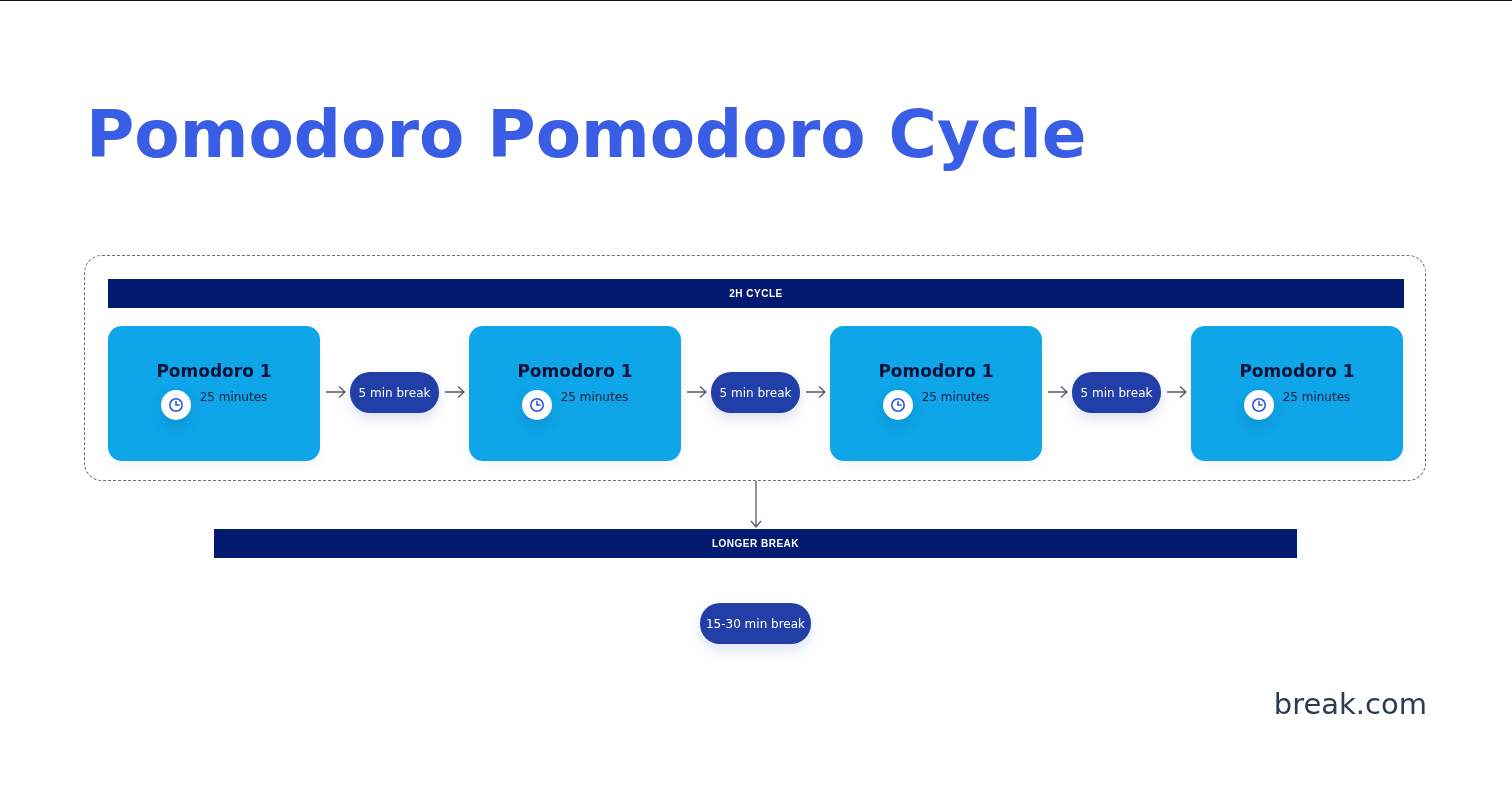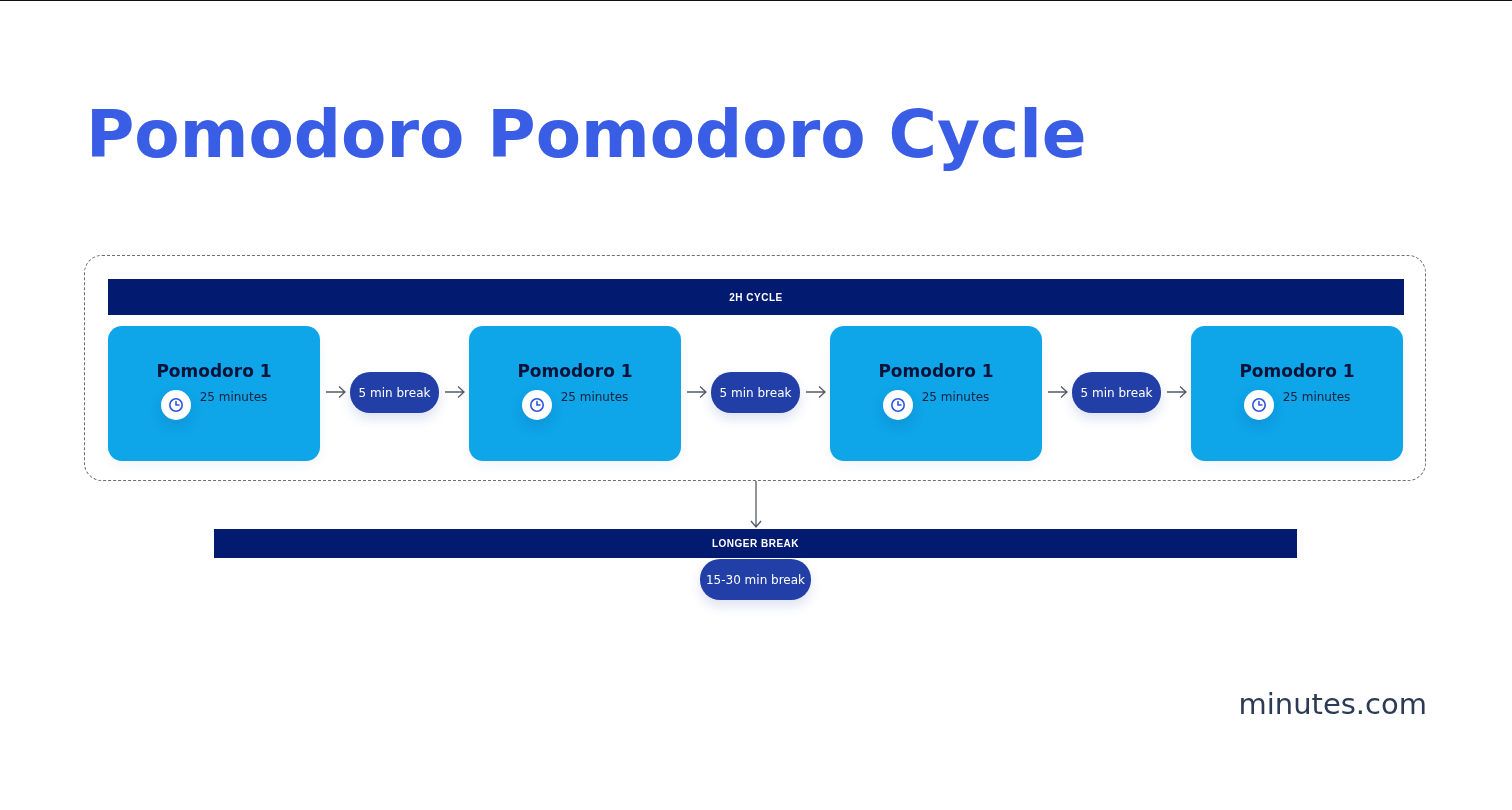--- a/index.html
+++ b/index.html
@@ -17,21 +17,21 @@
   }
   .cycle-frame {
     position:absolute; left:84px; top:254px; width:1342px; height:226px;
     border:1.5px dashed #6b6f78; border-radius:18px; box-sizing:border-box;
   }
   .band {
     position:absolute; background:#021a6f; color:#fff;
     font-size:10px; font-weight:bold; letter-spacing:0.5px;
     display:flex; align-items:center; justify-content:center;
   }
-  .band.cycle { left:108px; top:278px; width:1296px; height:36px; }
+  .band.cycle { left:108px; top:278px; width:1296px; height:29px; }
   .band.longer { left:214px; top:528px; width:1083px; height:29px;justify-content:center; }
   .card {
     position:absolute; top:325px; width:212px; height:135px;
     background:#0ea5e9; border-radius:14px;
     box-shadow:0 4px 12px rgba(40,60,140,0.06);
     display:flex; flex-direction:column; align-items:center; justify-content:center;
   }
   .card-title {
     font-size:17px; font-weight:bold; color:#0c1238; margin-bottom:9px;
     font-family:"DejaVu Sans", sans-serif; margin-top:-6px;
@@ -43,21 +43,21 @@
     display:flex; align-items:center; justify-content:center; margin-right:9px;
   }
   .card-sub { font-size:12px; color:#1a1f3a; font-family:"DejaVu Sans", sans-serif; }
   .pill {
     position:absolute; top:371px; width:89px; height:41px;
     background:#213fa6; border-radius:20px; color:#fff;
     font-size:12px; display:flex; align-items:center; justify-content:center;
     font-family:"DejaVu Sans", sans-serif;
     box-shadow:0 6px 12px rgba(33,63,166,0.15);
   }
-  .pill.long { left:700px; top:558px; width:111px; height:41px; }
+  .pill.long { left:700px; top:602px; width:111px; height:41px; }
   .arrow { position:absolute; top:384px; width:22px; height:14px; }
   .vline { position:absolute; left:750px; top:480px; width:12px; height:48px; }
   .brand {
     position:absolute; right:85px; top:686px;
     font-size:29px; color:#2b3a55; font-family:"DejaVu Sans", sans-serif;
   }
 </style>
 </head>
 <body>
 
@@ -147,13 +147,13 @@
 <svg class="vline" viewBox="0 0 12 48">
     <path d="M6 0v46M1 40l5 6 5-6" fill="none" stroke="#555b66" stroke-width="1.3"></path>
   </svg>
 
 <div class="band longer">
   <span>LONGER BREAK</span>
 </div>
 
 <div class="pill long">15-30 min break</div>
 
-<div class="brand">minutes.com</div>
+<div class="brand">break.com</div>
 
 </body></html>

